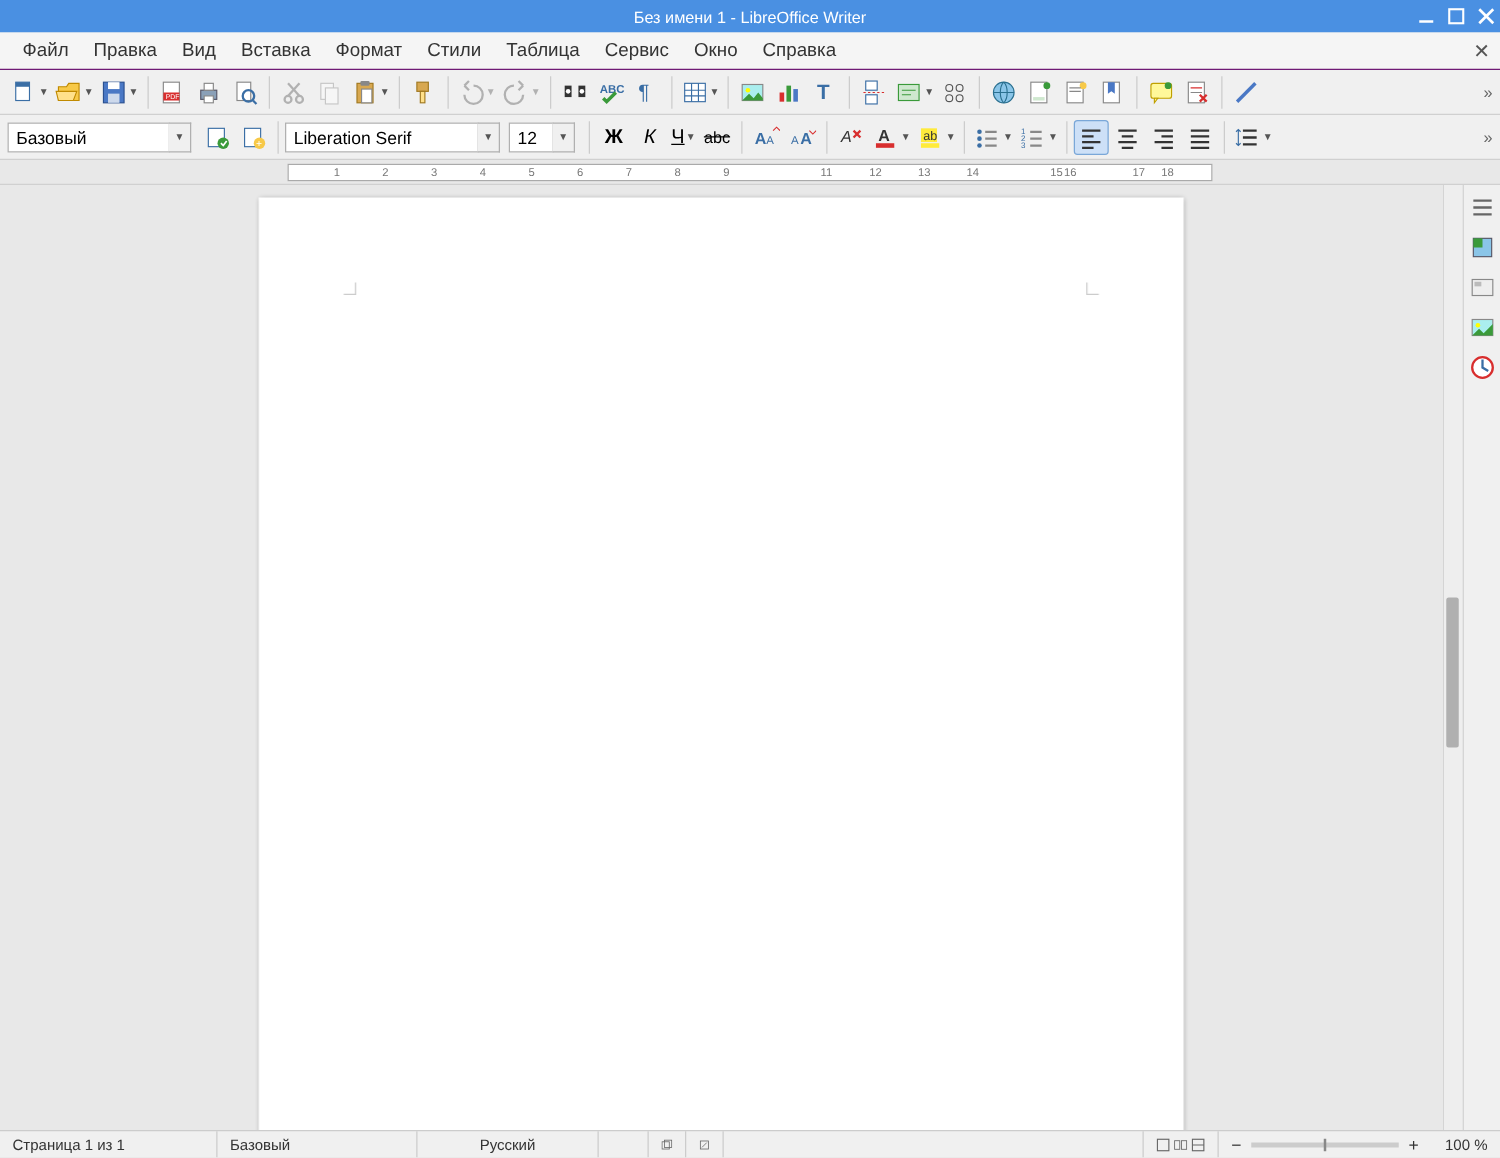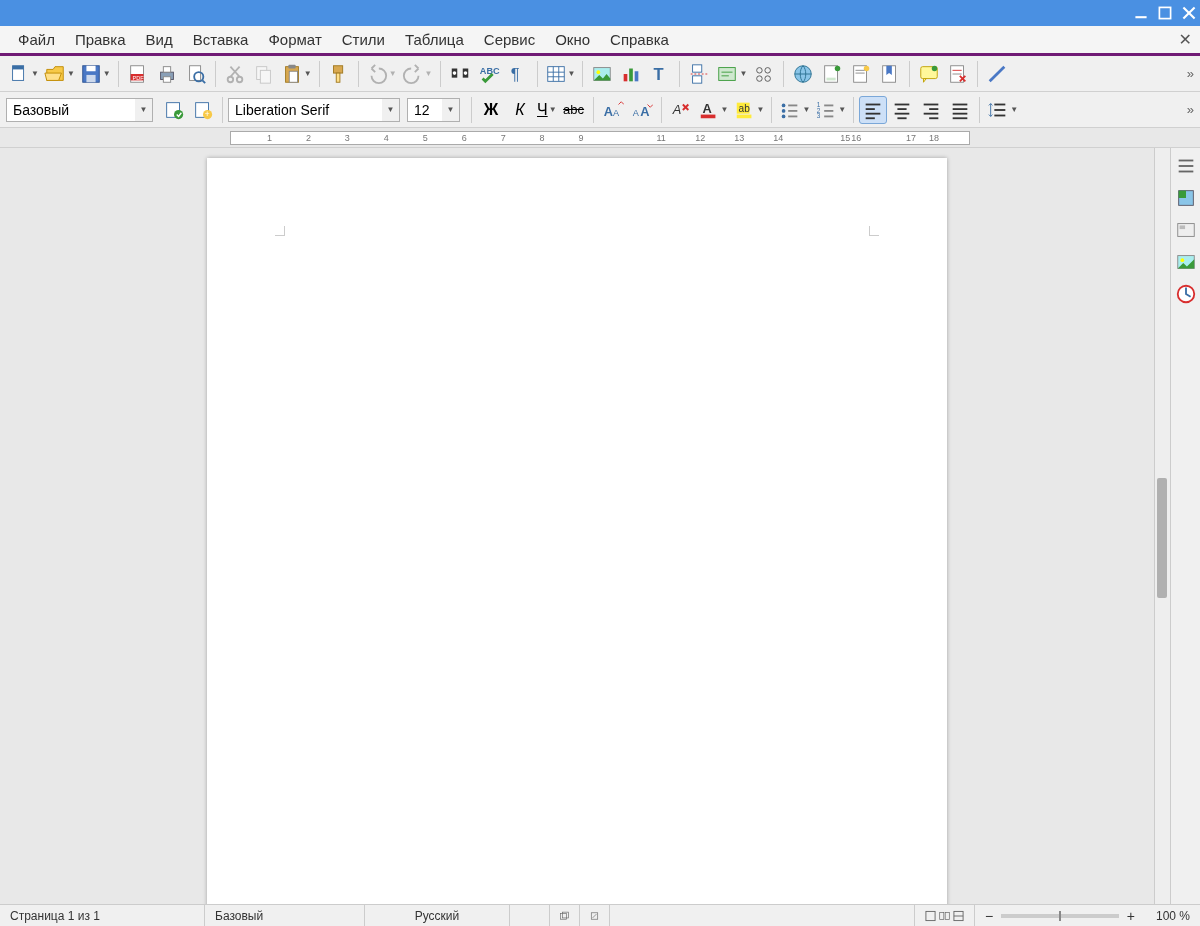--- a/index.html
+++ b/index.html
@@ -5,21 +5,21 @@
 * { box-sizing: border-box; margin: 0; padding: 0; }
 body { font-family: "Segoe UI", Arial, sans-serif; font-size: 13px; background: #e8e8e8; width: 1200px; height: 926px; overflow: hidden; }
 
 
 .titlebar { background: #4a90e2; color: #fff; height: 26px; display: flex; align-items: center; position: relative; }
 .titlebar .title { flex: 1; text-align: center; font-size: 13px; }
 .titlebar .win-controls { position: absolute; right: 4px; top: 0; height: 26px; display: flex; align-items: center; gap: 10px; }
 .win-btn { width: 14px; height: 14px; cursor: pointer; display: flex; align-items: center; justify-content: center; color: #fff; }
 
 
-.menubar { background: #f5f5f5; height: 30px; display: flex; align-items: center; padding: 12px 8px; border-bottom: 3px solid #701a75; color: #333; position:relative; }
+.menubar { background: #f5f5f5; height: 30px; display: flex; align-items: center; padding: 12px 8px; border-bottom: 1px solid #701a75; color: #333; position:relative; }
 .menubar span { padding: 4px 10px; cursor: pointer; font-size: 15px; }
 .menubar .close-x { position:absolute; right:8px; cursor:pointer; font-size:16px; color:#555; }
 
 
 .toolbar { background: #f0f0f0; height: 36px; display: flex; align-items: center; padding: 2px 6px; border-bottom: 1px solid #d0d0d0; gap: 1px; position:relative; }
 .toolbar .group-sep { width: 1px; height: 26px; background: #ccc; margin: 0 4px; }
 .tbtn { width: 28px; height: 28px; display: flex; align-items: center; justify-content: center; cursor: pointer; border-radius: 3px; position:relative; }
 .tbtn.wide { width: auto; padding: 0 2px; }
 .tbtn .dd { font-size: 8px; margin-left: 1px; color: #555; }
 .toolbar .overflow { position:absolute; right:6px; color:#666; font-size:13px; cursor:pointer; }
@@ -57,20 +57,21 @@
 
 .statusbar { height:22px; background:#f0f0f0; border-top:1px solid #ccc; display:flex; align-items:center; font-size:12px; color:#333; }
 .statusbar .cell { border-right:1px solid #ccc; height:100%; display:flex; align-items:center; padding:0 10px; }
 .statusbar .zoom-slider { width:120px; height:4px; background:#ccc; margin:0 8px; position:relative; }
 .statusbar .zoom-slider .tick { position:absolute; top:-3px; left:58px; width:2px; height:10px; background:#888; }
 </style>
 </head>
 <body>
 
 <div class="titlebar">
+  <div class="title">Без имени 1 - LibreOffice Writer</div>
   <div class="win-controls">
     <div class="win-btn">
         <svg viewBox="0 0 10 10">
           <line x1="1" y1="8" x2="9" y2="8" stroke="#fff" stroke-width="1.5"></line>
         </svg>
       </div>
     <div class="win-btn">
         <svg viewBox="0 0 10 10">
           <rect x="1" y="1" width="8" height="8" fill="none" stroke="#fff" stroke-width="1.2"></rect>
         </svg>
@@ -531,21 +532,21 @@
     <div class="side-icon">
         <svg viewBox="0 0 24 24">
           <circle cx="12" cy="12" r="9" fill="#fff" stroke="#d82e2e" stroke-width="2"></circle>
           <path d="M12 5v7l5 3" stroke="#3a6ea5" stroke-width="2" fill="none"></path>
         </svg>
       </div>
   </div>
 </div>
 
 <div class="statusbar">
-  <div class="cell" style="width:205px">Страница 1 из 1</div>
+  <div class="cell" style="width:174px">Страница 1 из 1</div>
   <div class="cell" style="width:160px">Базовый</div>
   <div class="cell" style="width:145px;justify-content:center">Русский</div>
   <div class="cell" style="width:40px"></div>
   <div class="cell" style="width:30px;justify-content:center">
       <svg width="14" height="14" viewBox="0 0 14 14">
         <rect x="1" y="3" width="9" height="9" fill="none" stroke="#666"></rect>
         <rect x="4" y="1" width="9" height="9" fill="none" stroke="#666"></rect>
       </svg>
     </div>
   <div class="cell" style="width:30px;justify-content:center">

